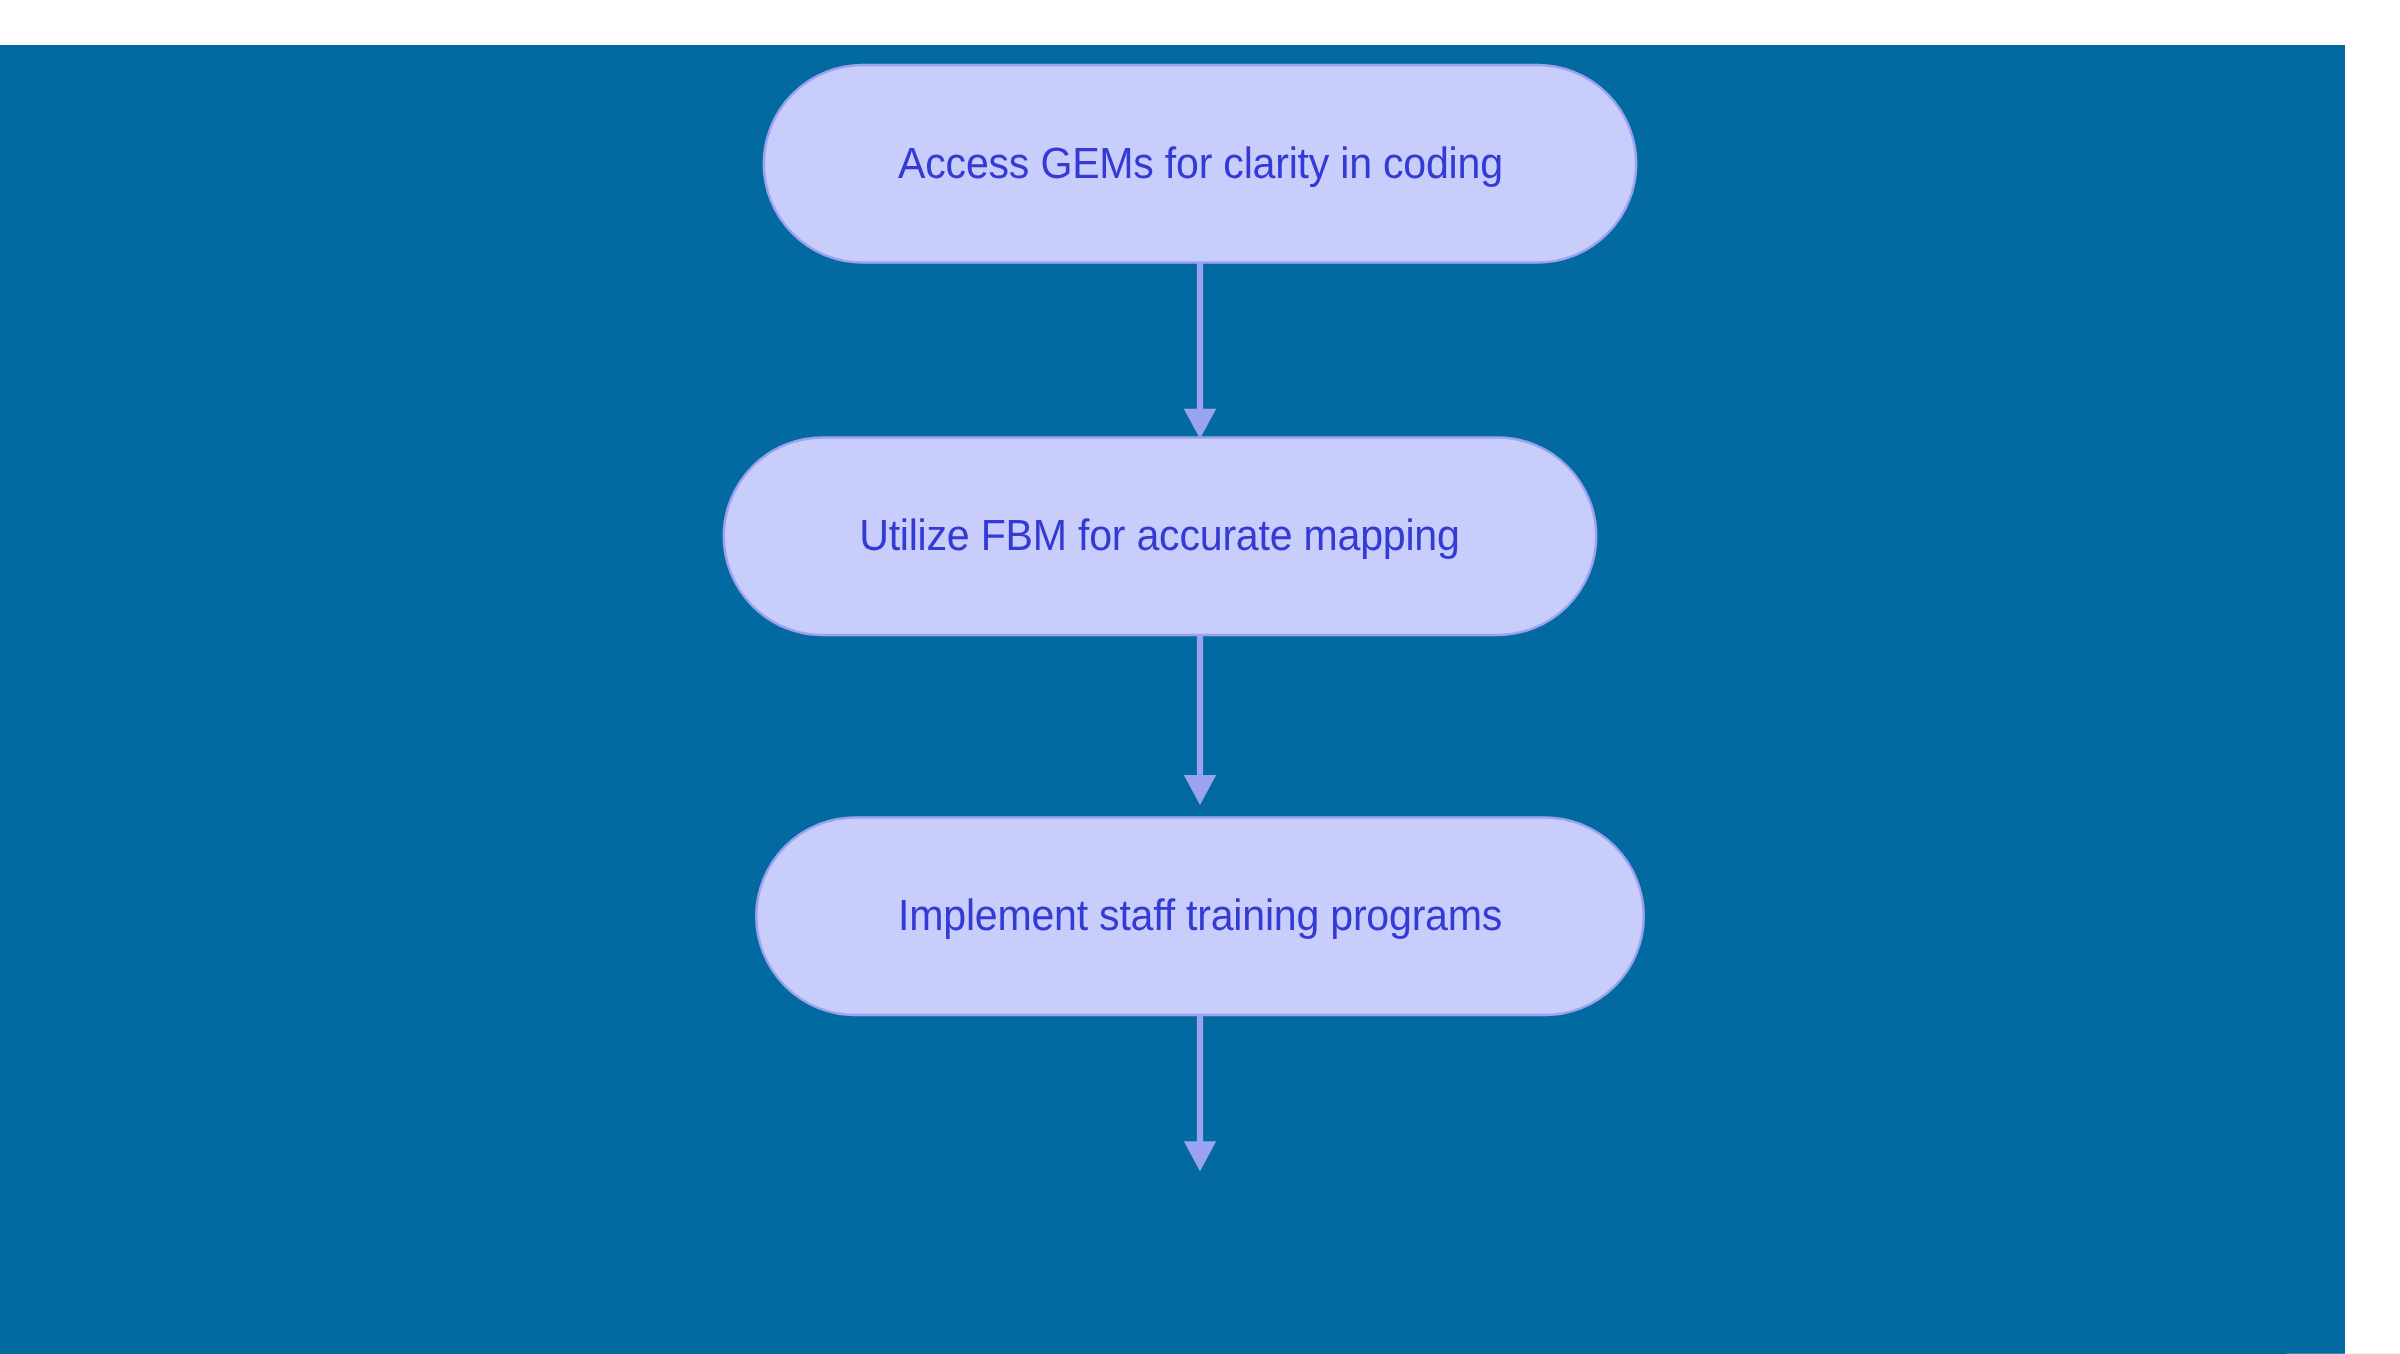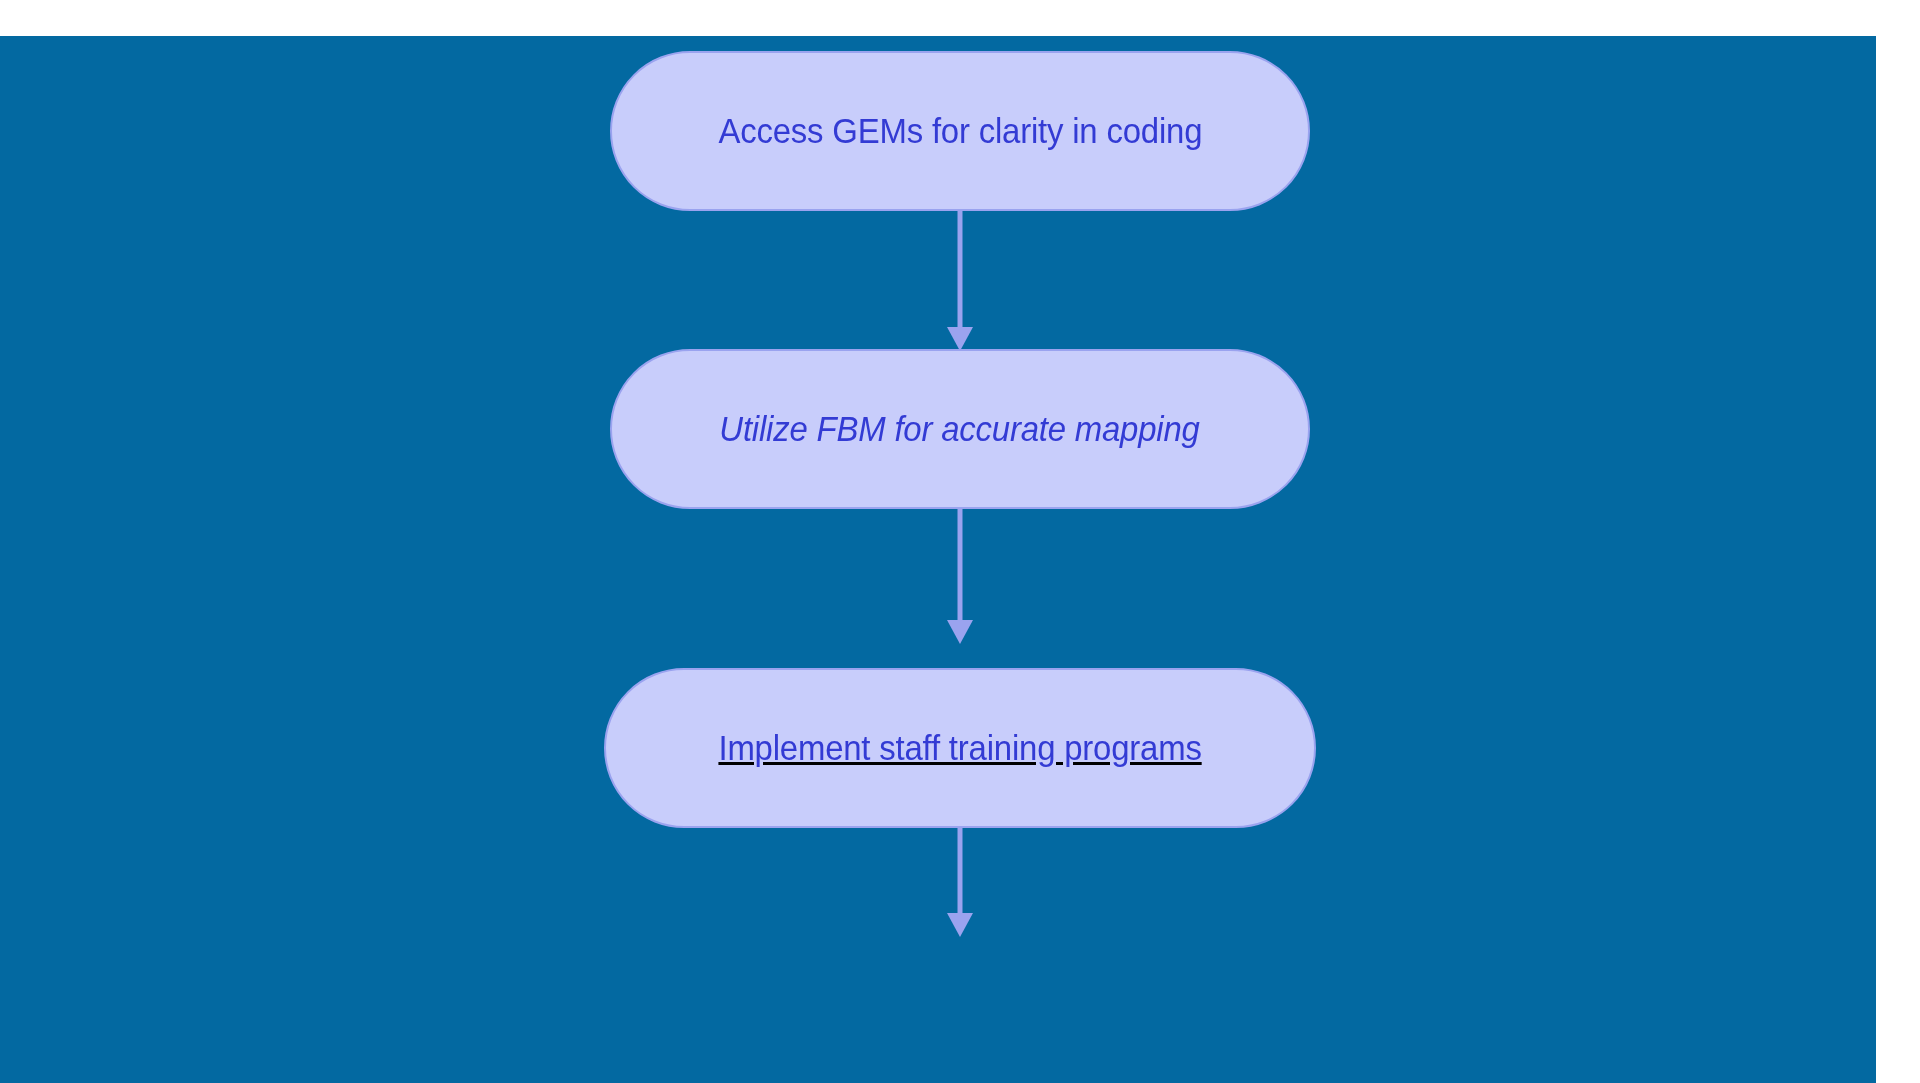--- a/index.html
+++ b/index.html
@@ -81,22 +81,22 @@
 
   <svg class="flow-edge" style="left:920px; top:756px; width:80px; height:160px;" viewBox="0 0 80 160" xmlns="http://www.w3.org/2000/svg">
     <line class="edge-line" x1="40" y1="0" x2="40" y2="122"></line>
     <polygon class="edge-arrowhead" points="27,121 53,121 40,145"></polygon>
   </svg>
 
   <div class="flow-node" style="left:610px; top:15px; width:700px; height:160px;">
     <span class="flow-node-label">Access GEMs for clarity in coding</span>
   </div>
 
-  <div class="flow-node" style="left:610px; top:313px; width:700px; height:160px;font-style:italic;">
+  <div class="flow-node" style="left:578px; top:313px; width:700px; height:160px;">
     <span class="flow-node-label">Utilize FBM for accurate mapping</span>
   </div>
 
-  <div class="flow-node" style="left:604px; top:632px; width:712px; height:160px;text-decoration:underline;">
+  <div class="flow-node" style="left:604px; top:617px; width:712px; height:160px;">
     <span class="flow-node-label">Implement staff training programs</span>
   </div>
 
 
 </div>
 
 </body></html>

